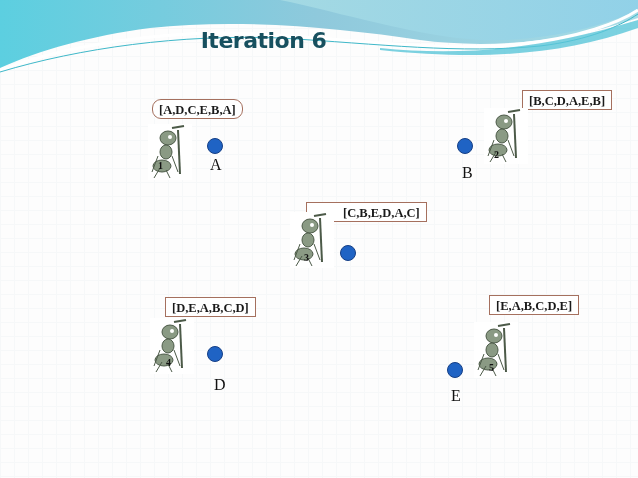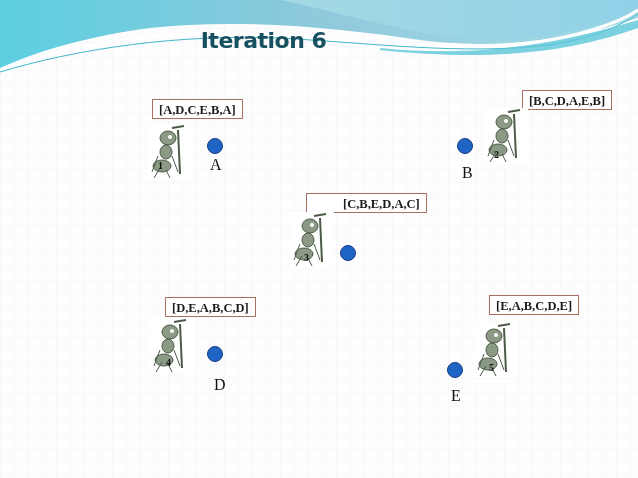--- a/index.html
+++ b/index.html
@@ -35,21 +35,21 @@
   </defs>
   <path d="M0,0 L638,0 L638,18 C560,45 480,48 420,40 C340,28 240,18 150,28 C90,36 40,50 0,68 Z" fill="url(#g1)"></path>
   <path d="M280,0 L638,0 L638,10 C600,28 540,42 480,40 C420,36 360,18 290,2 Z" fill="url(#g2)" opacity="0.9"></path>
   <path d="M0,70 C60,48 160,28 260,34 C360,40 440,52 520,44 C580,38 620,22 638,10" stroke="#ffffff" stroke-width="3" fill="none"></path>
   <path d="M0,72 C80,48 180,34 280,38 C380,44 460,54 540,46 C590,40 620,26 638,14" stroke="#3fb8c9" stroke-width="1" fill="none"></path>
   <path d="M380,48 C460,56 540,50 638,20 L638,28 C560,56 480,60 380,50 Z" fill="#5ac6d8" opacity="0.8"></path>
 </svg>
 
 <div class="title">Iteration 6</div>
 
-<div class="tour-box" style="left:152px; top:99px;">[A,D,C,E,B,A]</div>
+<div class="tour-box" style="left:152px; top:99px;border-radius:9px;">[A,D,C,E,B,A]</div>
 <div class="ant" style="left:148px; top:124px;">
   <svg viewBox="0 0 44 56">
       <g fill="#8a9a84" stroke="#4c5a48" stroke-width="1">
         <ellipse cx="20" cy="14" rx="8" ry="7"></ellipse>
         <ellipse cx="18" cy="28" rx="6" ry="7"></ellipse>
         <ellipse cx="14" cy="42" rx="9" ry="6"></ellipse>
         <line x1="30" y1="6" x2="32" y2="50" stroke-width="2"></line>
         <path d="M24 4 L36 2" stroke-width="2" fill="none"></path>
         <path d="M10 32 L4 48 M24 32 L30 48 M12 44 L6 54 M18 46 L22 54" fill="none"></path>
       </g>
@@ -71,21 +71,21 @@
         <path d="M24 4 L36 2" stroke-width="2" fill="none"></path>
         <path d="M10 32 L4 48 M24 32 L30 48 M12 44 L6 54 M18 46 L22 54" fill="none"></path>
       </g>
       <circle cx="22" cy="13" r="2" fill="#fff"></circle>
     </svg>
 </div>
 <span class="ant-num" style="left:494px; top:149px;">2</span>
 <div class="node" style="left:457px; top:138px;"></div>
 <span class="node-label" style="left:462px; top:164px;">B</span>
 
-<div class="tour-box" style="left:306px; top:193px;padding-left:36px;">[C,B,E,D,A,C]</div>
+<div class="tour-box" style="left:306px; top:202px;padding-left:36px;">[C,B,E,D,A,C]</div>
 <div class="ant" style="left:290px; top:212px;">
   <svg viewBox="0 0 44 56">
       <g fill="#8a9a84" stroke="#4c5a48" stroke-width="1">
         <ellipse cx="20" cy="14" rx="8" ry="7"></ellipse>
         <ellipse cx="18" cy="28" rx="6" ry="7"></ellipse>
         <ellipse cx="14" cy="42" rx="9" ry="6"></ellipse>
         <line x1="30" y1="6" x2="32" y2="50" stroke-width="2"></line>
         <path d="M24 4 L36 2" stroke-width="2" fill="none"></path>
         <path d="M10 32 L4 48 M24 32 L30 48 M12 44 L6 54 M18 46 L22 54" fill="none"></path>
       </g>

